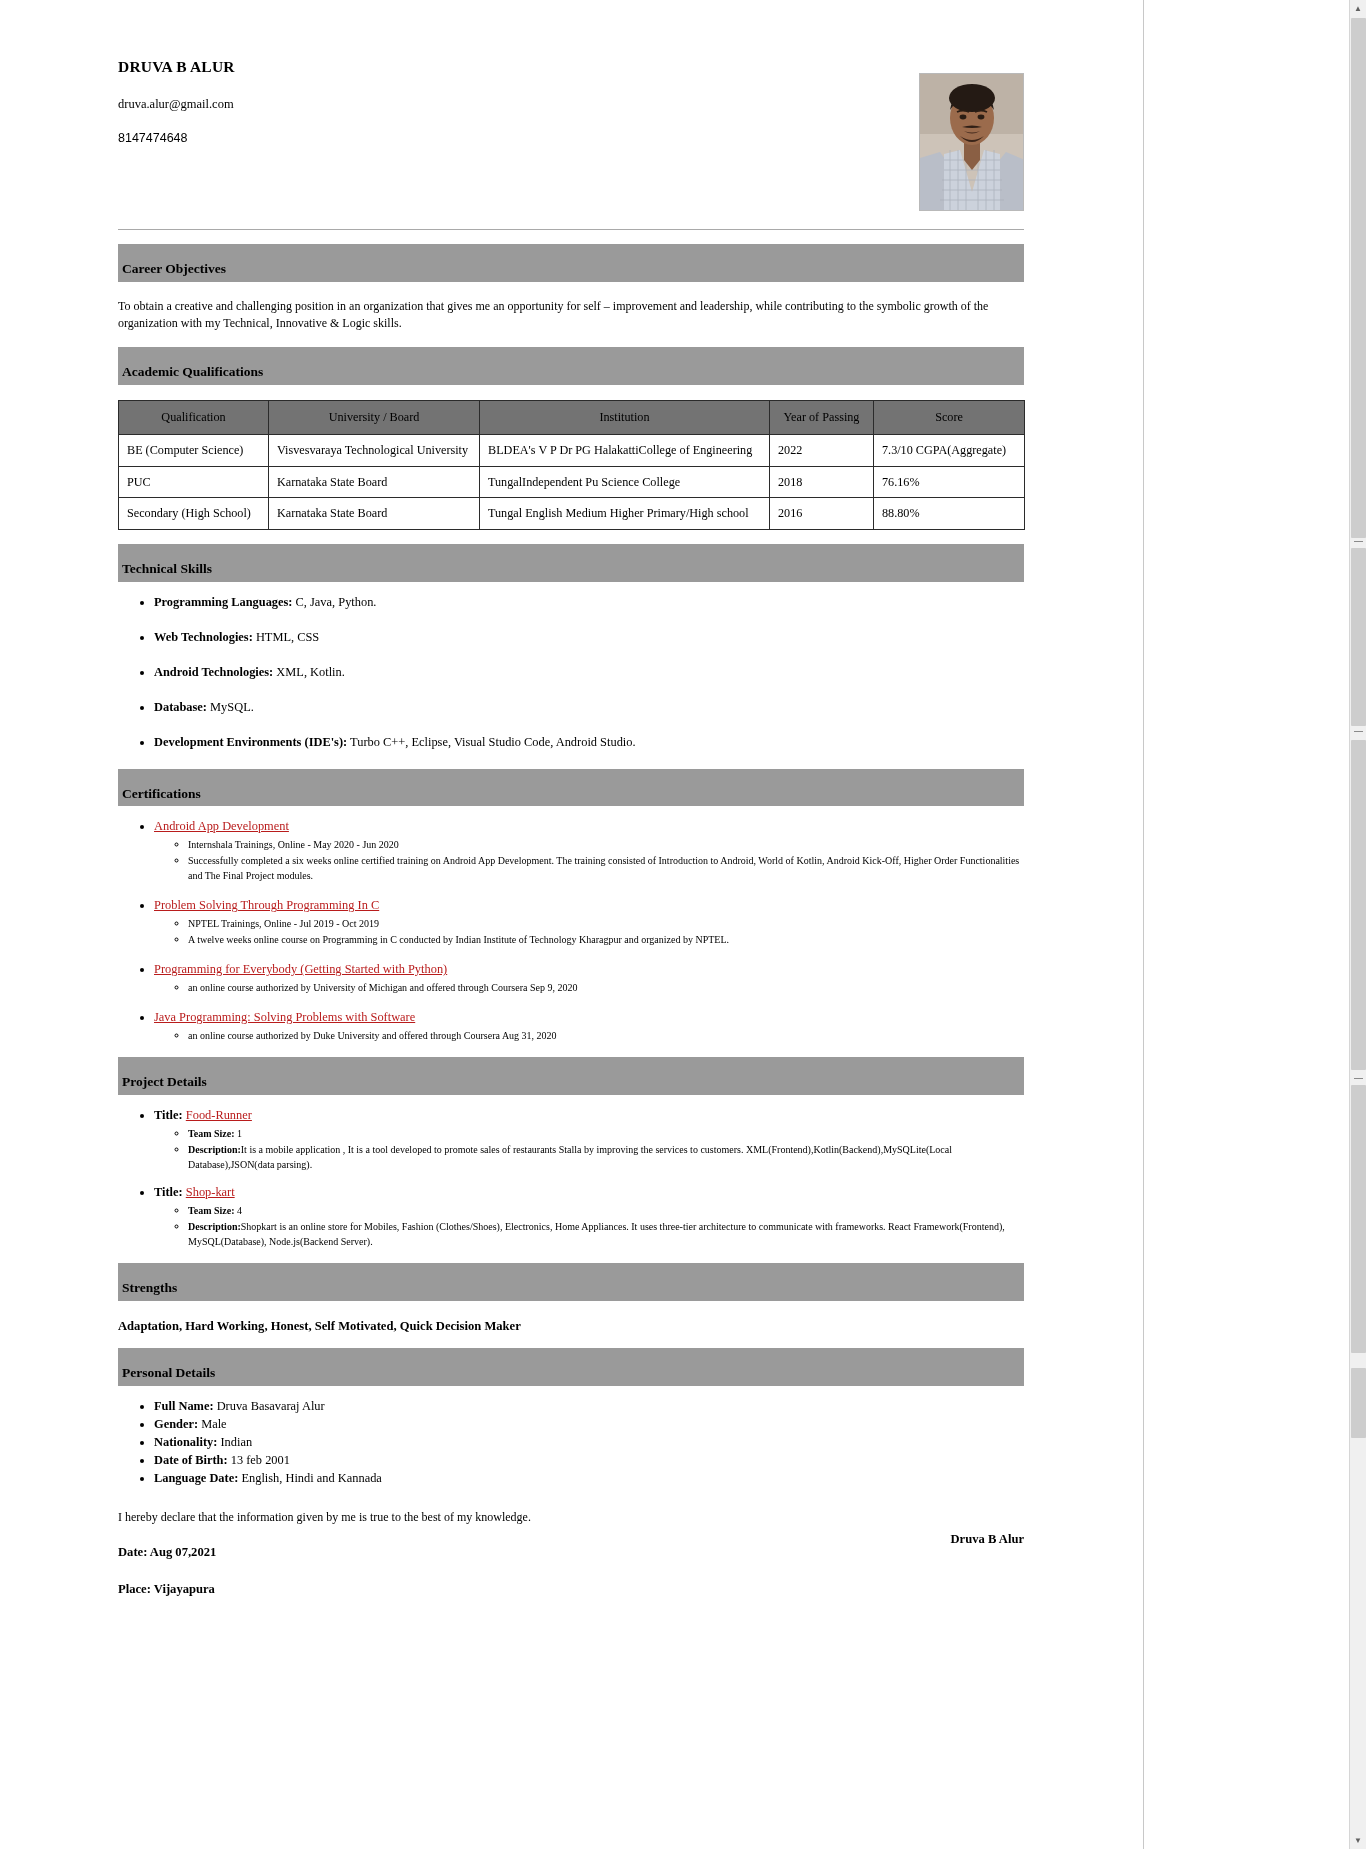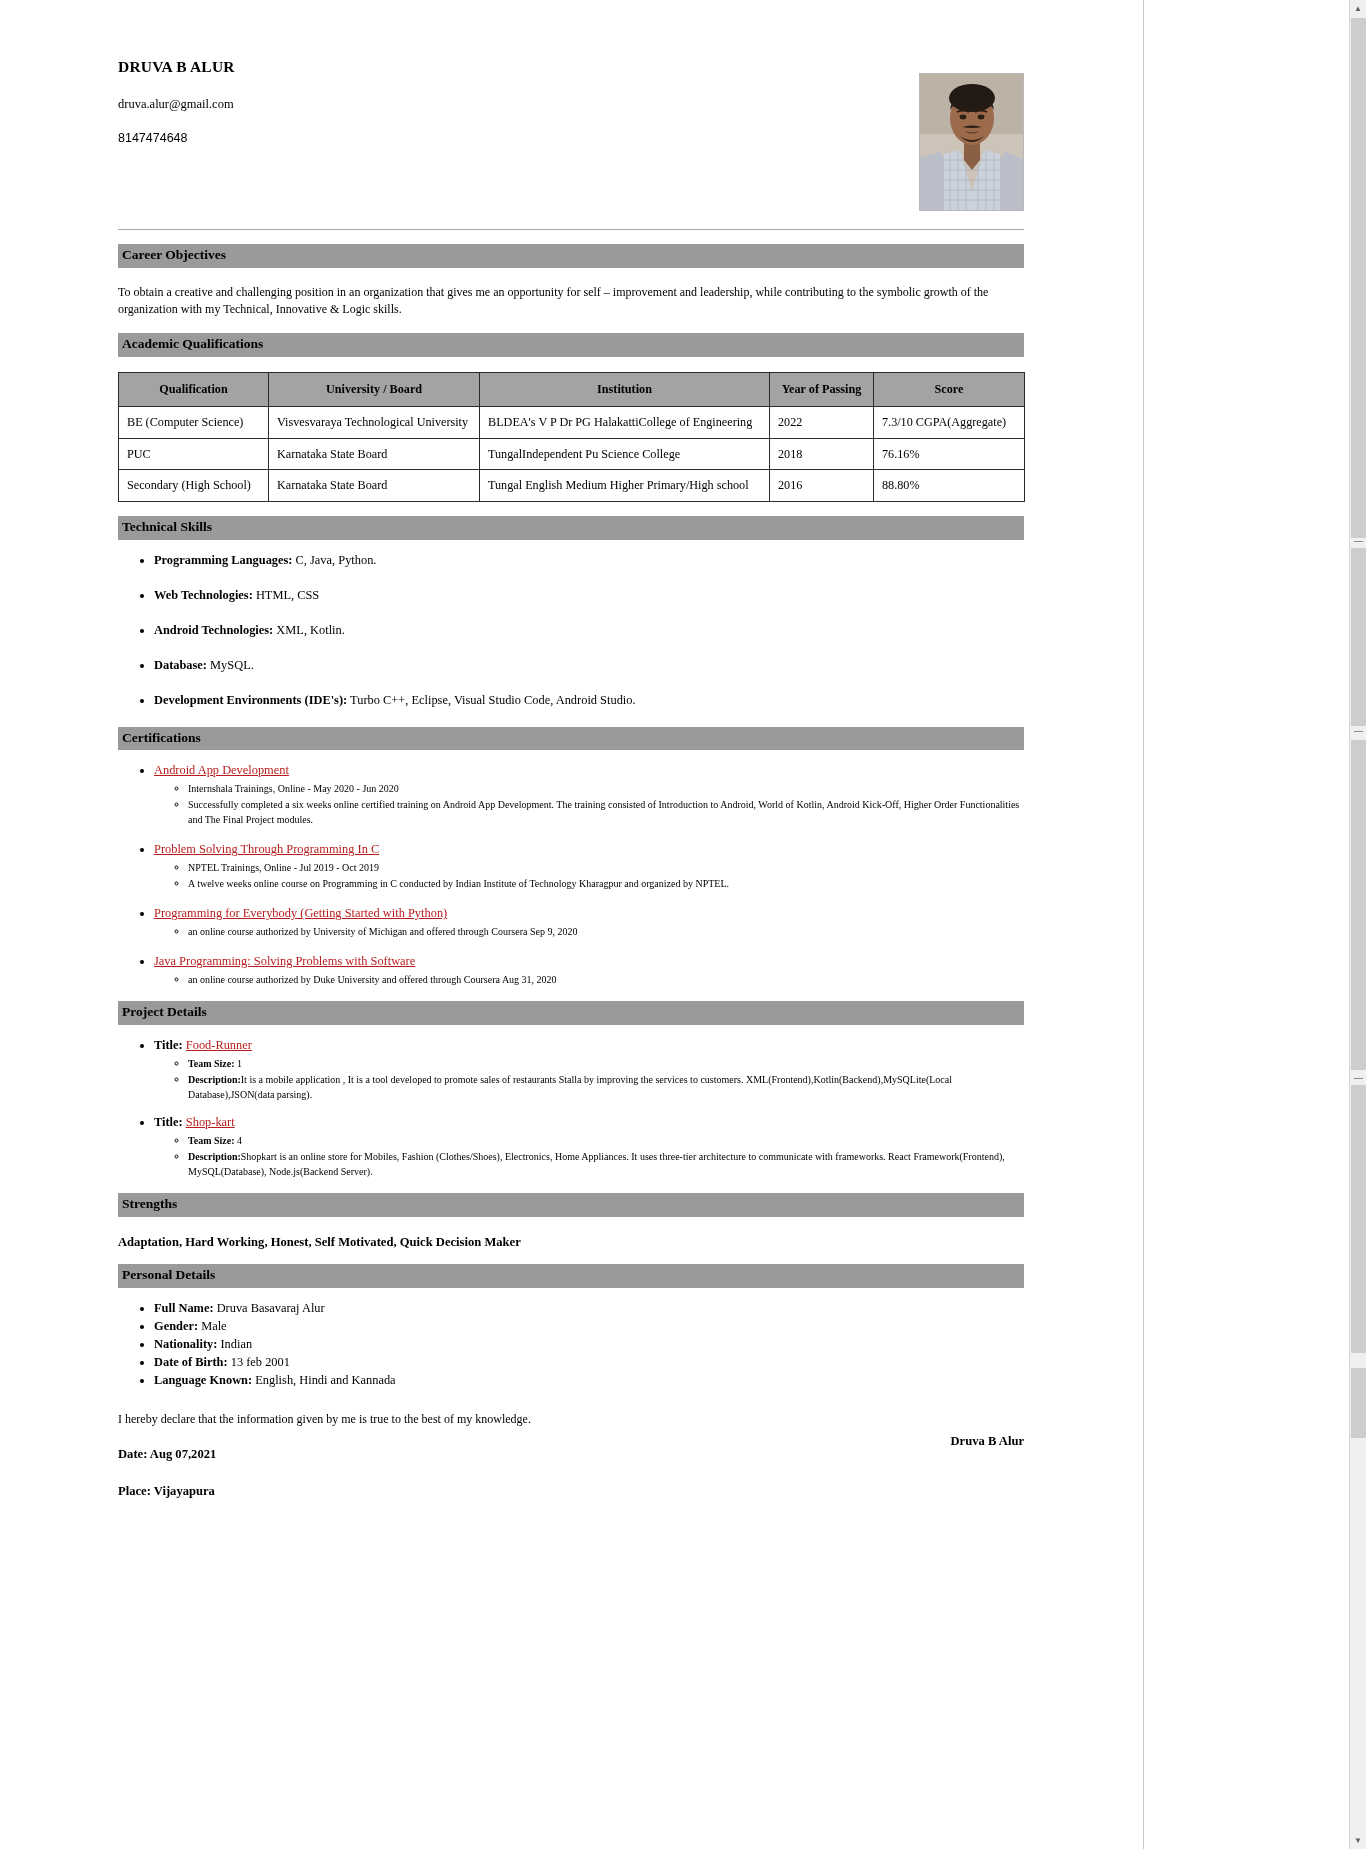--- a/index.html
+++ b/index.html
@@ -99,21 +99,21 @@
     border-top: 1px solid #a9a9a9;
     margin: 16px 0 14px 0;
   }
 
   
   .secbar {
     background: #9a9a9a;
     color: #000;
     font-weight: bold;
     font-size: 13.5px;
-    padding: 3px 0 4px 4px;
+    padding: 17px 0 4px 4px;
     margin: 14px 0 0 0;
     line-height: 1.25;
   }
   .secbody { padding: 0; }
   .para {
     font-size: 12px;
     line-height: 1.45;
     margin: 16px 0 8px 0;
     text-align: left;
     color: #000;
@@ -126,22 +126,22 @@
     margin-top: 15px;
     table-layout: fixed;
   }
   table.aq th, table.aq td {
     border: 1px solid #2b2b2b;
     font-size: 12.2px;
     color: #000;
     vertical-align: middle;
   }
   table.aq th {
-    background: #a3a3a3;
-    font-weight: bold;
+    background: #737373;
+    font-weight: normal;
     text-align: center;
     padding: 9px 0;
     line-height: 1.3;
   }
   table.aq td {
     padding: 7px 8px;
     line-height: 1.35;
   }
   col.c1 { width: 150px; }
   col.c2 { width: 211px; }
@@ -386,21 +386,21 @@
         <p class="strengths">Adaptation, Hard Working, Honest, Self Motivated, Quick Decision Maker</p>
       </div>
 
       <div class="secbar">Personal Details</div>
       <div class="secbody">
         <ul class="lvl1 tight">
           <li><span class="b">Full Name:</span><span> Druva Basavaraj Alur</span></li>
           <li><span class="b">Gender:</span><span> Male</span></li>
           <li><span class="b">Nationality:</span><span> Indian</span></li>
           <li><span class="b">Date of Birth:</span><span> 13 feb 2001</span></li>
-          <li><span class="b">Language Known:</span><span> English, Hindi and Kannada</span></li>
+          <li><span class="b">Language Date:</span><span> English, Hindi and Kannada</span></li>
         </ul>
       </div>
 
       <p class="declare">I hereby declare that the information given by me is true to the best of my knowledge.</p>
       <p class="dateline">Date: Aug 07,2021</p>
       <div class="signrow">
         <span class="signature">Druva B Alur</span>
       </div>
       <p class="placeline">Place: Vijayapura</p>
 

